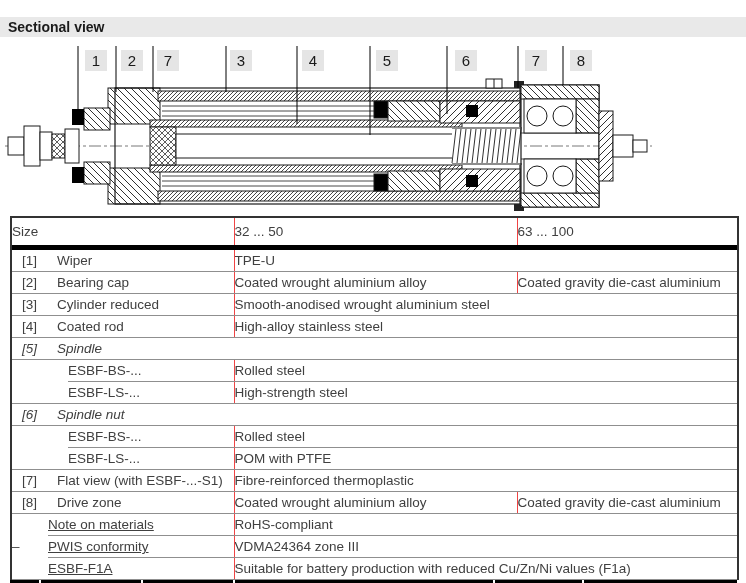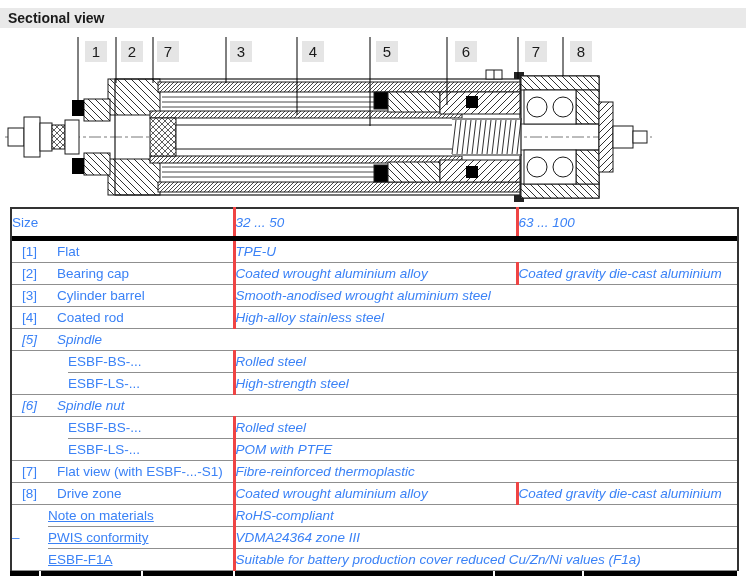--- a/index.html
+++ b/index.html
@@ -2,46 +2,46 @@
 <html><head>
 <meta charset="utf-8">
 <style>
   html,body{margin:0;padding:0;}
   body{
     width:746px;height:583px;background:#fff;
     font-family:"Liberation Sans",sans-serif;color:#1a1a1a;
     position:relative;overflow:hidden;
   }
   .sechdr{
-    margin-top:8px;height:20px;background:#e9e9e9;
+    margin-top:17px;height:20px;background:#e9e9e9;
     line-height:20px;padding-left:8px;
     font-size:14px;font-weight:bold;color:#1a1a1a;
   }
   .figure{position:relative;height:176px;}
   .figure svg{position:absolute;left:0;top:0;}
   .callout{
     position:absolute;top:13px;width:22px;height:21px;
     background:#e5e5e5;text-align:center;line-height:21px;
     font-size:15px;color:#1a1a1a;
   }
   table.mat{
     border-collapse:collapse;table-layout:fixed;
     width:727px;margin-left:10px;margin-top:3px;
     border:2px solid #333;border-bottom:none;
-    font-size:13.5px;color:#3b82f6;
+    font-size:13.5px;color:#404040;
   }
   table.mat td{
     height:21px;padding:0;vertical-align:middle;
     border-bottom:1px solid #8f8f8f;
     white-space:nowrap;overflow:hidden;
   }
   tr.head td{height:27px;border-bottom:none;font-size:13.5px;}
   tr.bar td{height:5px;background:#000;border:none;}
   td.sizecell{padding-left:10px;}
-  td.val{border-left:3px solid #ef4444;padding-left:7px;font-style:italic;}
+  td.val{border-left:1px solid #ef4444;padding-left:7px;}
   td.fullspan{padding-left:0;font-style:italic;}
   td.sub{padding-left:11px;}
   td.sub2{padding-left:8px;text-decoration:underline;}
   td.numcell{vertical-align:top;padding-left:10px;padding-top:2px;}
   td.merge{border-bottom:1px solid #8f8f8f;}
   .num{display:inline-block;width:45px;padding-left:10px;box-sizing:border-box;}
   .tbar{margin-left:10px;width:727px;height:5px;background:#000;position:relative;}
   .tgap{position:absolute;top:0;width:2px;height:5px;background:#fff;}
 </style>
 </head>
@@ -222,30 +222,30 @@
     <tr class="head">
       <td colspan="3" class="sizecell">Size</td>
       <td class="val">32 ... 50</td>
       <td class="val">63 ... 100</td>
     </tr>
     <tr class="bar">
         <td colspan="5"></td>
       </tr>
 
     <tr>
-      <td colspan="3"><span class="num">[1]</span><span>Flat</span></td>
+      <td colspan="3"><span class="num">[1]</span><span>Wiper</span></td>
       <td class="val" colspan="2">TPE-U</td>
     </tr>
     <tr>
       <td colspan="3"><span class="num">[2]</span><span>Bearing cap</span></td>
       <td class="val">Coated wrought aluminium alloy</td>
       <td class="val">Coated gravity die-cast aluminium</td>
     </tr>
     <tr>
-      <td colspan="3"><span class="num">[3]</span><span>Cylinder barrel</span></td>
+      <td colspan="3"><span class="num">[3]</span><span>Cylinder reduced</span></td>
       <td class="val" colspan="2">Smooth-anodised wrought aluminium steel</td>
     </tr>
     <tr>
       <td colspan="3"><span class="num">[4]</span><span>Coated rod</span></td>
       <td class="val" colspan="2">High-alloy stainless steel</td>
     </tr>
 
     <tr>
       <td colspan="5" class="fullspan"><span class="num">[5]</span><span>Spindle</span></td>
     </tr>
@@ -286,21 +286,21 @@
       <td rowspan="3" class="numcell merge">–</td>
       <td colspan="2" class="sub2">Note on materials</td>
       <td class="val" colspan="2">RoHS-compliant</td>
     </tr>
     <tr>
       <td colspan="2" class="sub2">PWIS conformity</td>
       <td class="val" colspan="2">VDMA24364 zone III</td>
     </tr>
     <tr>
       <td colspan="2" class="sub2">ESBF-F1A</td>
-      <td class="val" colspan="2">Suitable for battery production cover reduced Cu/Zn/Ni values (F1a)</td>
+      <td class="val" colspan="2">Suitable for battery production with reduced Cu/Zn/Ni values (F1a)</td>
     </tr>
   </tbody>
 </table>
 
 <div class="tbar">
   <span class="tgap" style="left:29px"></span>
   <span class="tgap" style="left:131px"></span>
   <span class="tgap" style="left:223px"></span>
   <span class="tgap" style="left:483px"></span>
   <span class="tgap" style="left:572px"></span>

